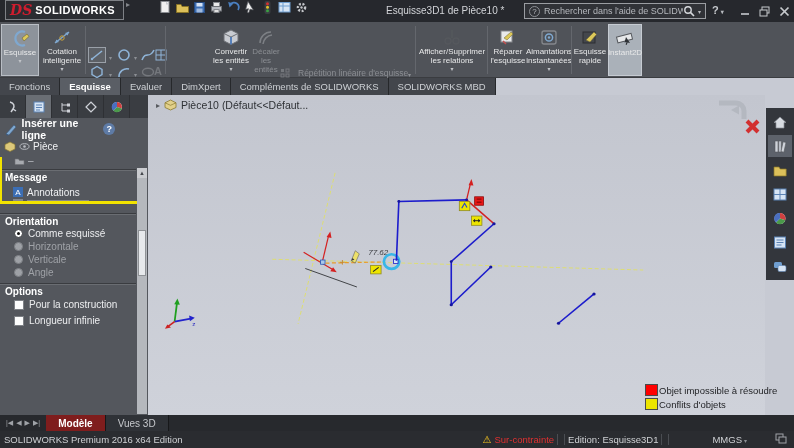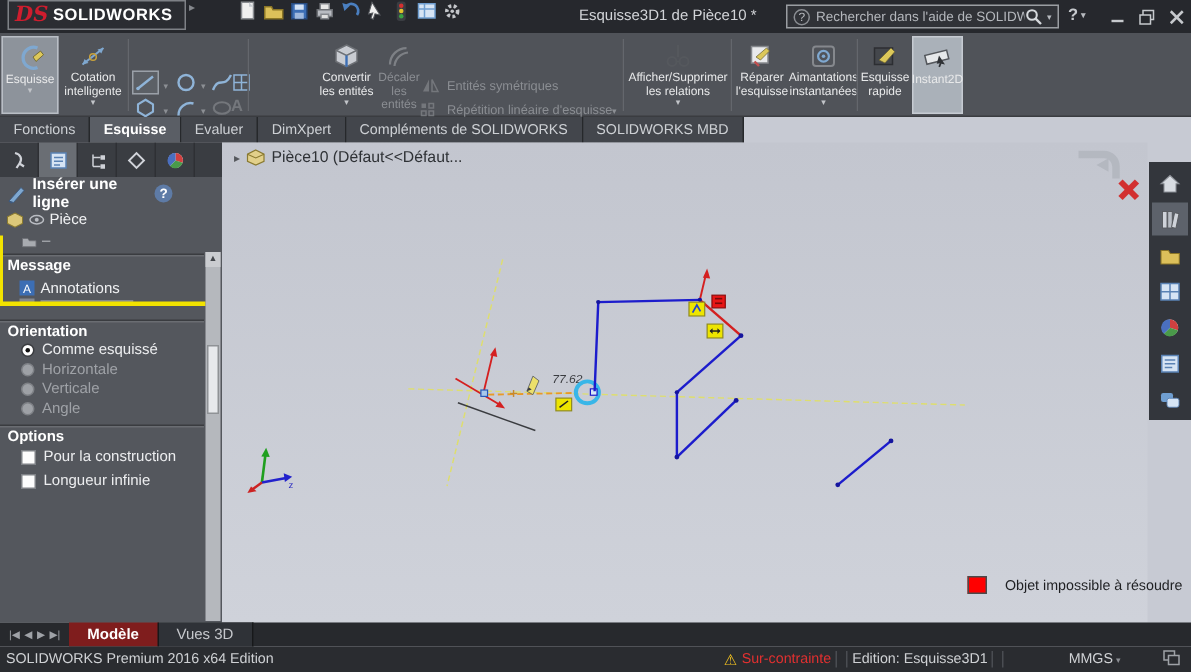--- a/index.html
+++ b/index.html
@@ -58,21 +58,21 @@
 .optrow.dis{color:#9fa2a7}
 .cbox{width:10px;height:10px;background:#fdfdfd;border:1px solid #7e8186;flex:0 0 auto}
 #pmscroll{position:absolute;left:137px;top:73px;width:10px;height:246px;background:#b5b8bd}
 #pmscroll .thumb{position:absolute;left:1px;top:62px;width:8px;height:46px;background:#e7e9ec;border:1px solid #8f9296}
 #pmscroll .up{position:absolute;left:0;top:0;width:10px;height:10px;background:#caccd0;color:#44474c;font-size:6px;text-align:center;line-height:10px}
 .ylw{position:absolute;background:#f2e300}
 
 #viewport{position:absolute;left:148px;top:95px;width:617px;height:320px;background:linear-gradient(180deg,#c3c6cf,#cfd2da)}
 #vtree{position:absolute;left:8px;top:4px;display:flex;align-items:center;gap:4px;font-size:10.5px;color:#2f3236}
 #legend{position:absolute;left:497px;top:288px;width:120px}
-.legrow{display:flex;align-items:center;height:14px;gap:12px}
+.legrow{display:flex;align-items:center;height:14px;gap:1px}
 .swatch{width:13px;height:12px;border:1px solid #4a4a4a;flex:0 0 auto}
 .legrow span{font-size:9.5px;color:#1e1f22;white-space:nowrap}
 
 #taskpane{position:absolute;left:766px;top:108px;width:28px;height:172px;background:#33363c;display:flex;flex-direction:column;align-items:center;padding-top:3px;gap:2px}
 .tptab{width:24px;height:22px;display:flex;align-items:center;justify-content:center}
 .tptab.active{background:#5d626b}
 
 #bottomtabs{position:absolute;left:0;top:415px;width:794px;height:16px;background:#27292d;display:flex;align-items:stretch;color:#c6c8cc}
 #navbtns{display:flex;align-items:center;gap:3px;padding:0 6px;color:#9fa2a7;font-size:7px}
 .btab{display:flex;align-items:center;padding:0 12px;font-size:10px;background:#2f3237;border-right:1px solid #17181a;white-space:nowrap}
@@ -246,27 +246,20 @@
       <span class="rcaret">▾</span>
     </div>
     <div class="rbtn dis" style="left:252px;width:28px">
       <span class="ric">
           <svg width="18" height="19">
             <path d="M3,15 A11,11 0 0 1 14,4" fill="none" stroke="#7d8085" stroke-width="1.5"></path>
             <path d="M6,16 A10,10 0 0 1 15,7" fill="none" stroke="#7d8085" stroke-width="1.5"></path>
           </svg>
         </span>
       <span>Décaler les entités</span>
-    </div>
-    <div class="stackrow dis" style="top:27px">
-      <span class="sic"><svg width="14" height="12">
-            <polygon points="2,10 6,2 6,10" fill="#74777c"></polygon>
-            <polygon points="12,10 8,2 8,10" fill="none" stroke="#74777c"></polygon>
-          </svg></span>
-      <span>Entités symétriques</span>
     </div>
     <div class="stackrow dis" style="top:43px">
       <span class="sic"><svg width="14" height="12">
             <rect x="1" y="2" width="3" height="3" fill="#74777c"></rect>
             <rect x="6" y="2" width="3" height="3" fill="none" stroke="#74777c"></rect>
             <rect x="1" y="7" width="3" height="3" fill="none" stroke="#74777c"></rect>
             <rect x="6" y="7" width="3" height="3" fill="none" stroke="#74777c"></rect>
           </svg></span>
       <span>Répétition linéaire d'esquisse</span>
     </div>
@@ -613,20 +606,24 @@
       <polygon points="20,14 28,9.5 28,18.5" fill="#b4b8c0"></polygon>
       <g>
         <line x1="36" y1="25" x2="47" y2="36" stroke="#d23030" stroke-width="4"></line>
         <line x1="47" y1="25" x2="36" y2="36" stroke="#d23030" stroke-width="4"></line>
       </g>
     </svg>
     <div id="legend">
       <div class="legrow">
         <span class="swatch" style="background:#ff0000"></span>
         <span>Objet impossible à résoudre</span>
+      </div>
+      <div class="legrow">
+        <span class="swatch" style="background:#ede500"></span>
+        <span>Conflits d'objets</span>
       </div>
     </div>
   </div>
 
   <div id="taskpane">
     <span class="tptab">
         <svg width="16" height="15">
           <path d="M8,2 L14,7.5 H12 V13 H4 V7.5 H2 z" fill="#d8dce2" stroke="#8a8e95" stroke-width=".7"></path>
         </svg>
       </span>

